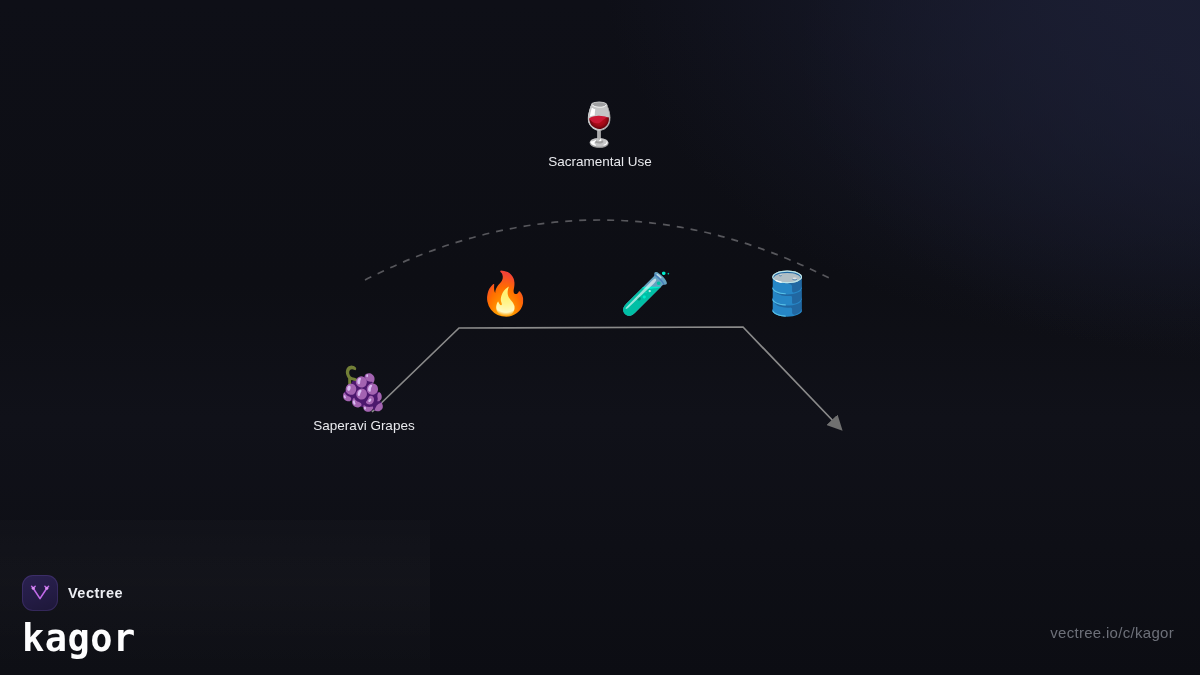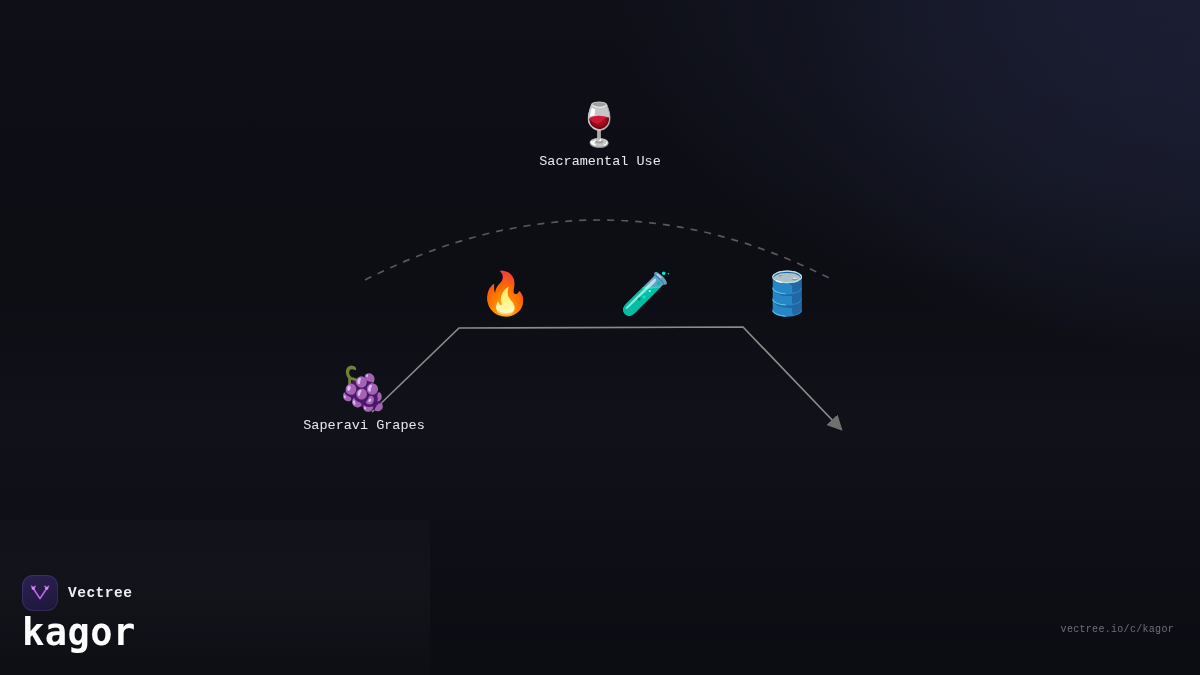--- a/index.html
+++ b/index.html
@@ -39,46 +39,47 @@
     font-family:"DejaVu Sans", sans-serif;
     user-select:none;
   }
   .node .label {
     display:block;
     margin-top:2px;
     font-size:13.5px;
     line-height:16px;
     color:#e9eaee;
     white-space:nowrap;
-    font-family:Liberation Mono, monospace;
+    font-family:Liberation Sans, sans-serif;
   }
 
   
   #brand { position:absolute; left:22px; top:575px; }
   #brandRow { display:flex; align-items:center; gap:10px; }
   #logo {
     width:36px; height:36px; border-radius:11px;
     background:linear-gradient(160deg,#2a2150 0%, #241c45 55%, #1d1738 100%);
     box-shadow:0 0 0 1px rgba(150,110,230,.18) inset;
     display:flex; align-items:center; justify-content:center;
     flex:0 0 auto;
   }
   #brandName {
-    font-family:Liberation Mono, monospace;
+    font-family:Liberation Sans, sans-serif;
     font-size:14.5px; font-weight:700; color:#eceef3; letter-spacing:.5px;text-align:right;
   }
   #pageTitle {
+    margin-top:6px;
     font-family:"DejaVu Sans Mono", monospace;
     font-size:37px; font-weight:700; color:#fdfdfe; letter-spacing:.5px;
     line-height:44px;
   }
   #urlTag {
     position:absolute; right:26px; top:624px;
-    font-family:Liberation Mono, monospace;
-    font-size:10px; color:#6d7079; letter-spacing:.3px;
+    font-family:Liberation Sans, sans-serif;
+    font-size:15px; color:#6d7079; letter-spacing:.3px;
   }
 </style>
 </head>
 <body>
 
 <div id="stage">
 
   <div id="band"></div>
 
   <svg id="edges" viewBox="0 0 1200 675">

